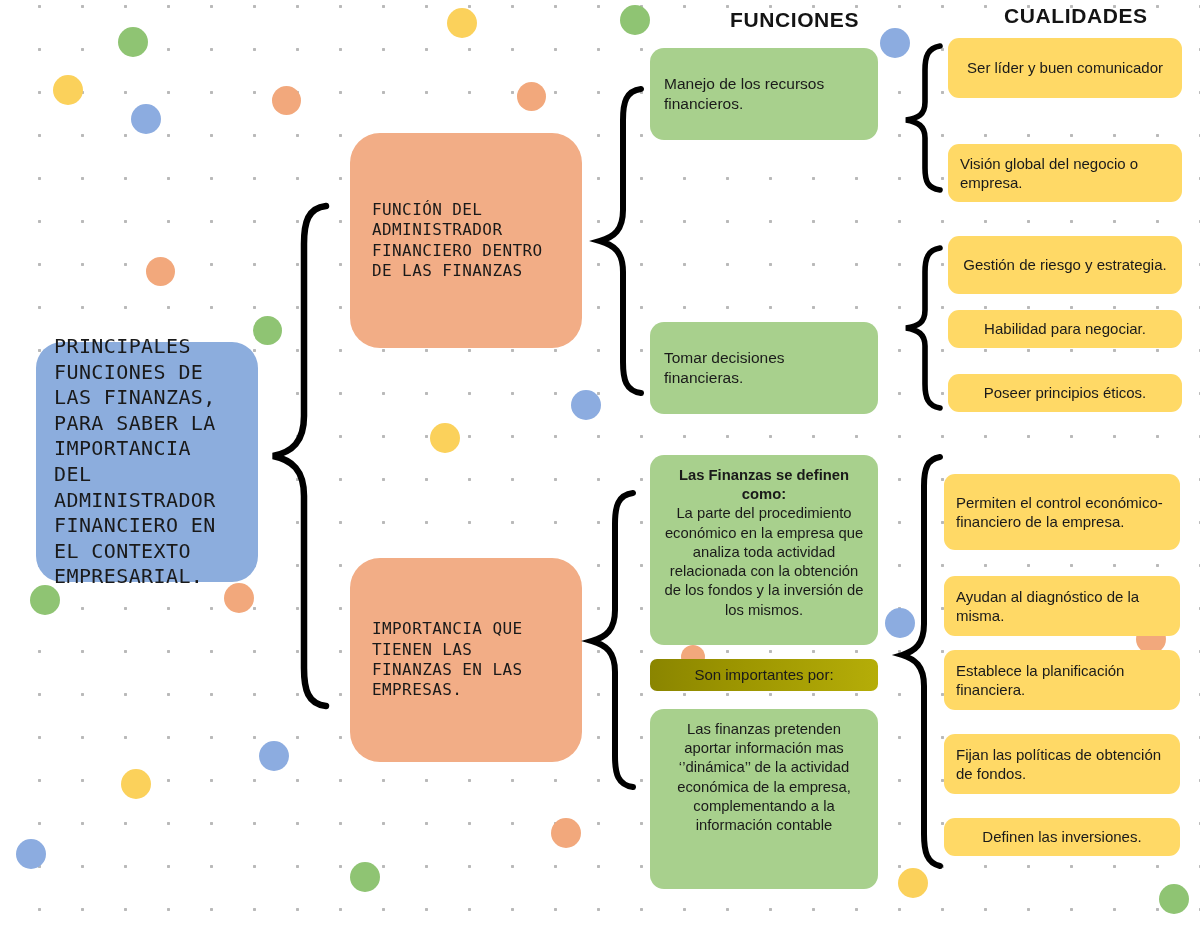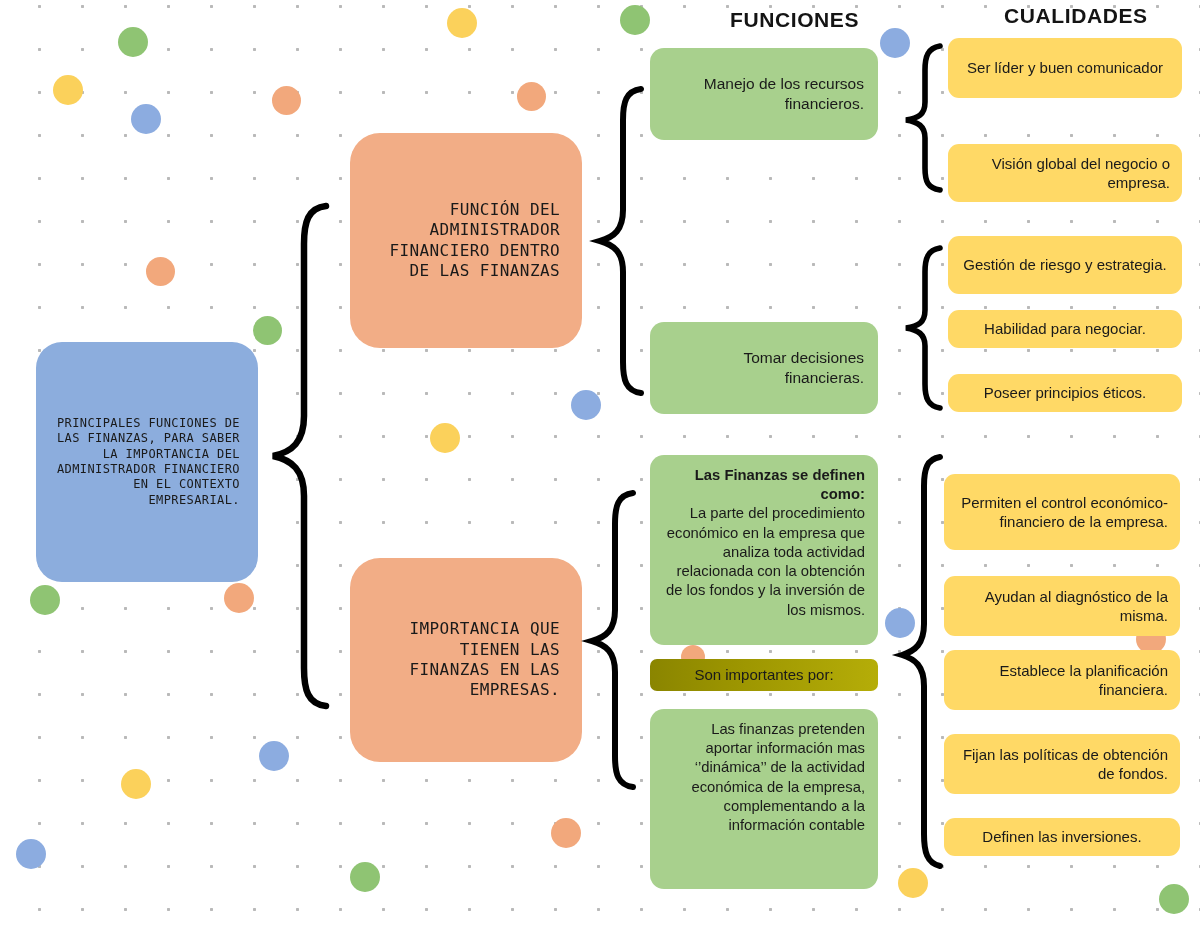--- a/index.html
+++ b/index.html
@@ -18,49 +18,49 @@
     background-position:18px 28px;
     overflow:hidden;
   }
   .dot{position:absolute;border-radius:50%;}
   .node{
     position:absolute;
     box-sizing:border-box;
     display:flex;
     align-items:center;
     justify-content:center;
-    text-align:right;
+    text-align:left;
     color:#1a1a1a;
     line-height:1.28;
   }
   .mono{
     font-family:"DejaVu Sans Mono","Liberation Mono",monospace;
     letter-spacing:0.4px;
   }
   .node-blue{
     background:#8caddd;
     border-radius:26px;
-    font-size:12px;
+    font-size:20px;
     padding:10px 18px;
   }
   .node-orange{
     background:#f2ad86;
     border-radius:30px;
     font-size:16px;
     padding:10px 22px;
   }
   .node-green{
     background:#a8d08d;
     border-radius:14px;
     font-size:15.5px;
     padding:8px 14px;
   }
   .node-green.left{
     justify-content:flex-start;
-    text-align:right;
+    text-align:center;
     align-items:flex-start;
     padding:11px 13px;
     font-size:14.8px;
     line-height:1.30;
   }
   .node-yellow{
     background:#ffd966;
     border-radius:11px;
     font-size:15px;
     padding:7px 12px;

